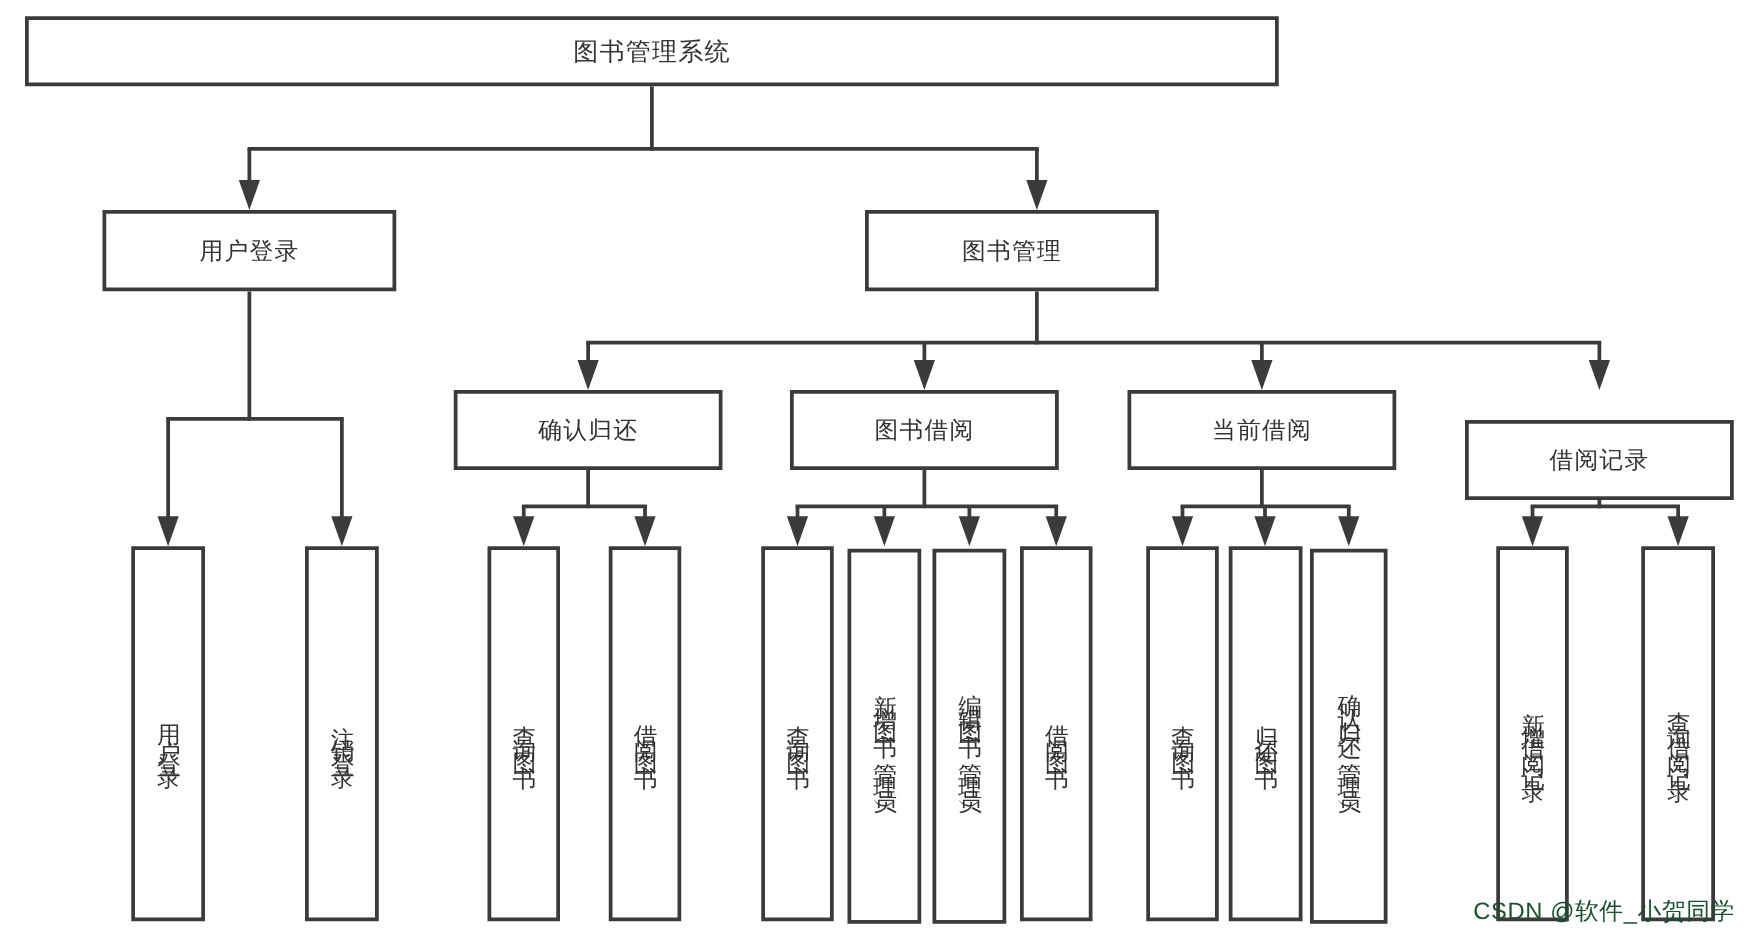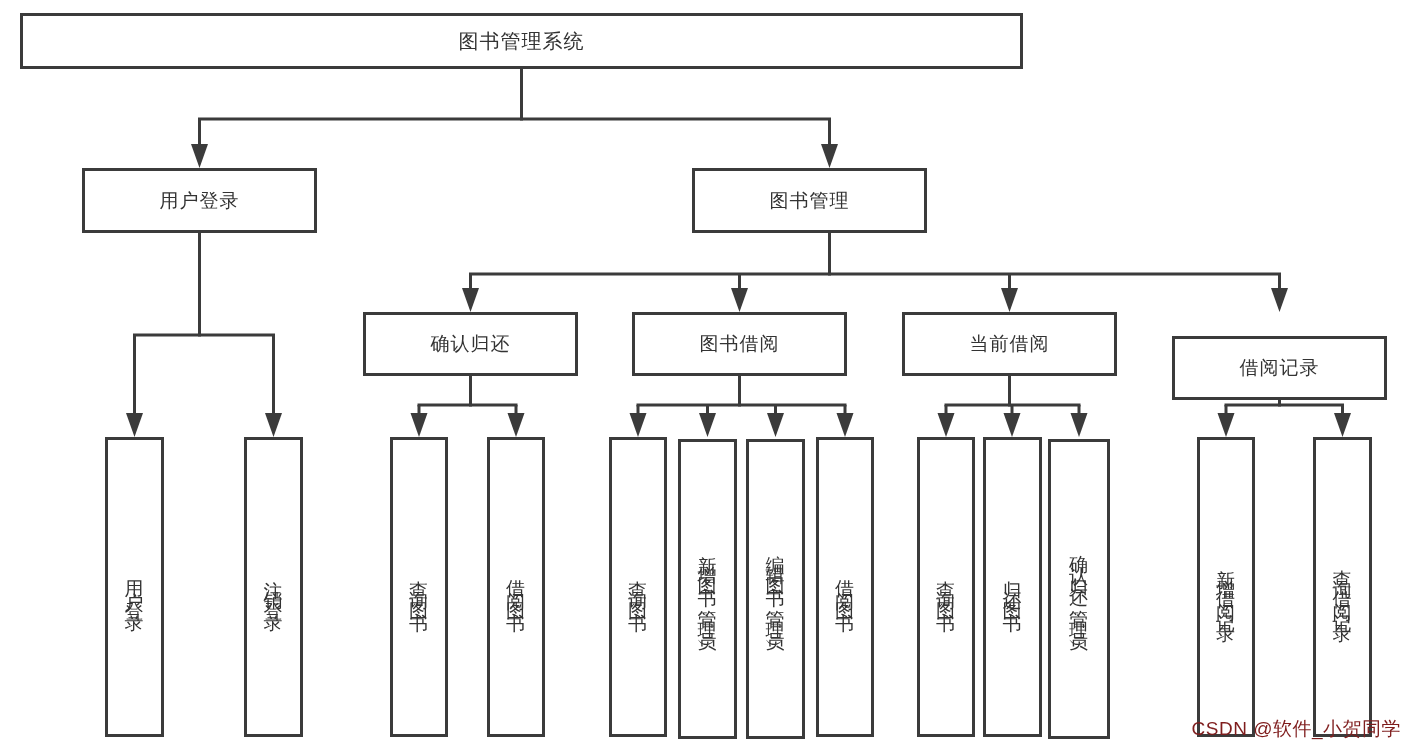--- a/index.html
+++ b/index.html
@@ -41,24 +41,24 @@
   }
   .vbox span {
     writing-mode: vertical-rl;
     text-orientation: mixed;
     line-height: 1;
     font-size: 19px;
     letter-spacing: 11px;
   }
   .watermark {
     position: absolute;
-    right: 4px;
+    right: 17px;
     bottom: 5px;
     font-size: 19px;
-    color: #7f1d1d;
+    color: #14532d;
     letter-spacing: 0.5px;
     z-index: 3;
     white-space: nowrap;
   }
   svg line {
     stroke: #3b3b3b;
     stroke-width: 3;
   }
   svg polygon {
     fill: #3b3b3b;

